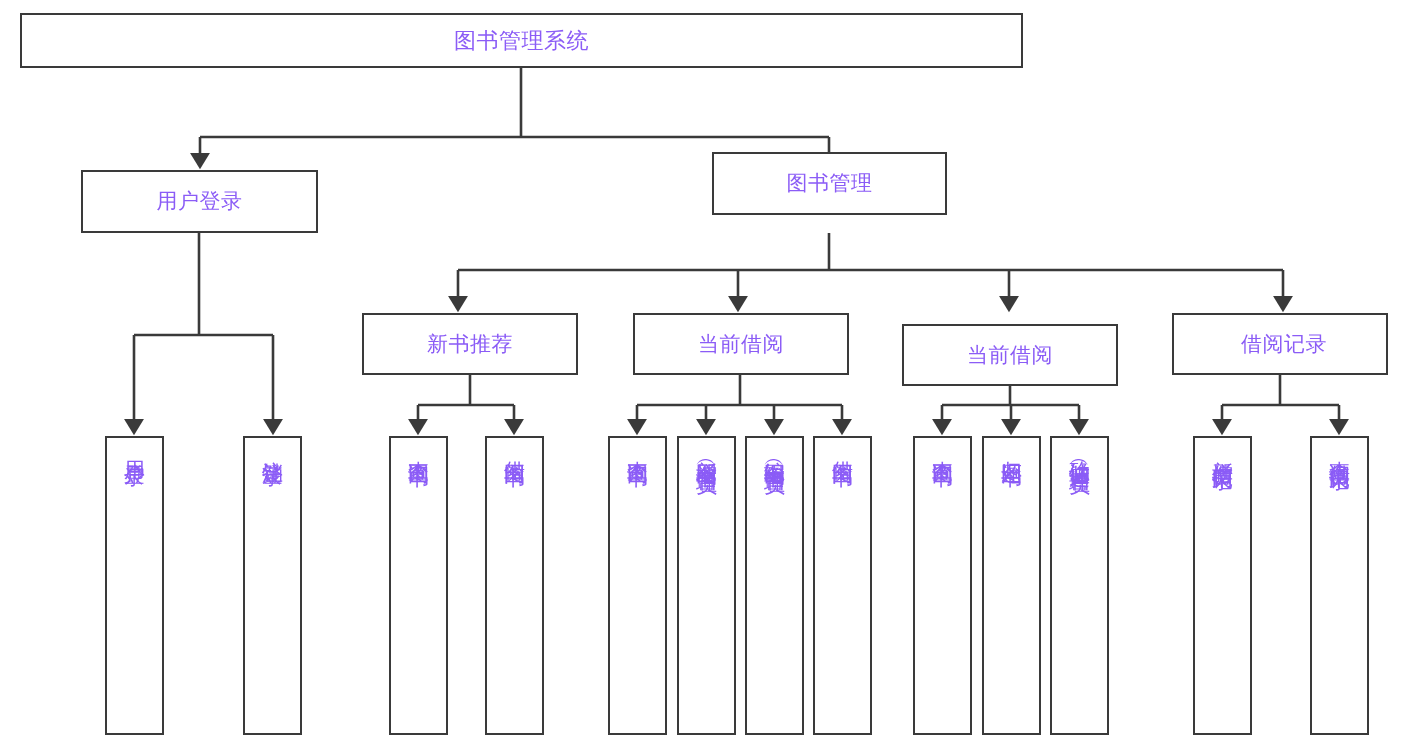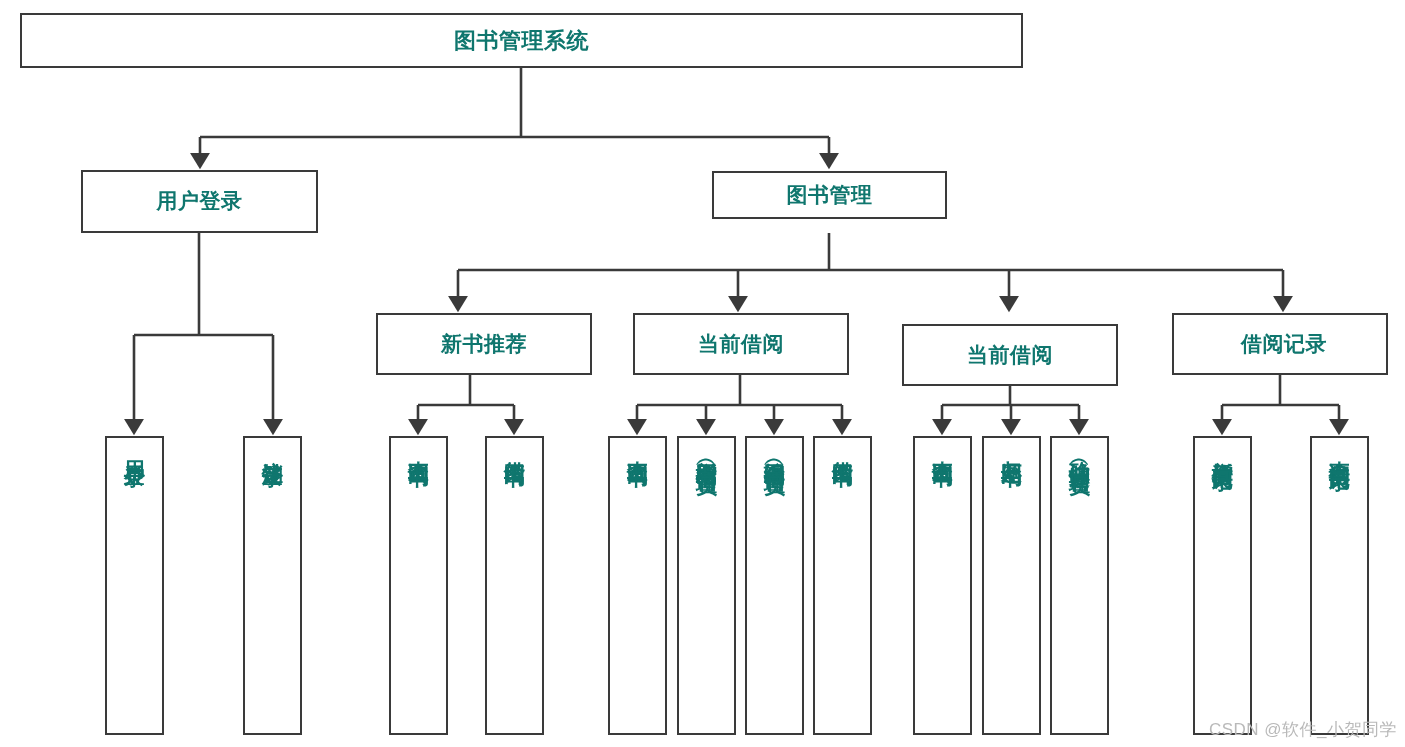--- a/index.html
+++ b/index.html
@@ -35,22 +35,21 @@
     align-items: center;
     justify-content: center;
     color: #2b2b2b;
     z-index: 2;
   }
   .node-label {
     display: block;
     text-align: center;
     line-height: 1.18;
     white-space: pre-line;
-    color: #0f766e;
-    font-weight: bold;
+    color: #8b5cf6;
   }
   .node.horizontal .node-label {
     font-size: 21px;
     letter-spacing: 0.5px;
   }
   .node.vertical {
     align-items: flex-start;
     justify-content: center;
     padding-top: 6px;
   }
@@ -125,24 +124,24 @@
       </g>
   </svg>
 
   <div id="nodes-layer">
       <div class="node horizontal root" style="left: 20px; top: 13px; width: 1003px; height: 55px;">
         <span class="node-label">图书管理系统</span>
       </div>
       <div class="node horizontal" style="left: 81px; top: 170px; width: 237px; height: 63px;">
         <span class="node-label">用户登录</span>
       </div>
-      <div class="node horizontal" style="left: 712px; top: 171px; width: 235px; height: 48px;">
+      <div class="node horizontal" style="left: 712px; top: 152px; width: 235px; height: 63px;">
         <span class="node-label">图书管理</span>
       </div>
-      <div class="node horizontal" style="left: 362px; top: 313px; width: 216px; height: 62px; margin-left: 14px;">
+      <div class="node horizontal" style="left: 362px; top: 313px; width: 216px; height: 62px;">
         <span class="node-label">新书推荐</span>
       </div>
       <div class="node horizontal" style="left: 633px; top: 313px; width: 216px; height: 62px;">
         <span class="node-label">当前借阅</span>
       </div>
       <div class="node horizontal" style="left: 902px; top: 313px; width: 216px; height: 62px; margin-top: 11px;">
         <span class="node-label">当前借阅</span>
       </div>
       <div class="node horizontal" style="left: 1172px; top: 313px; width: 216px; height: 62px; padding-left: 8px;">
         <span class="node-label">借阅记录</span>
@@ -181,14 +180,13 @@
         <span class="node-label">确认归还（管理员）</span>
       </div>
       <div class="node vertical" style="left: 1193px; top: 436px; width: 59px; height: 299px;">
         <span class="node-label">新增借阅记录</span>
       </div>
       <div class="node vertical" style="left: 1310px; top: 436px; width: 59px; height: 299px;">
         <span class="node-label">查询借阅记录</span>
       </div>
     </div>
 
-  <div id="watermark">CSDN @软件_小贺同学</div>
 </div>
 
 </body></html>

